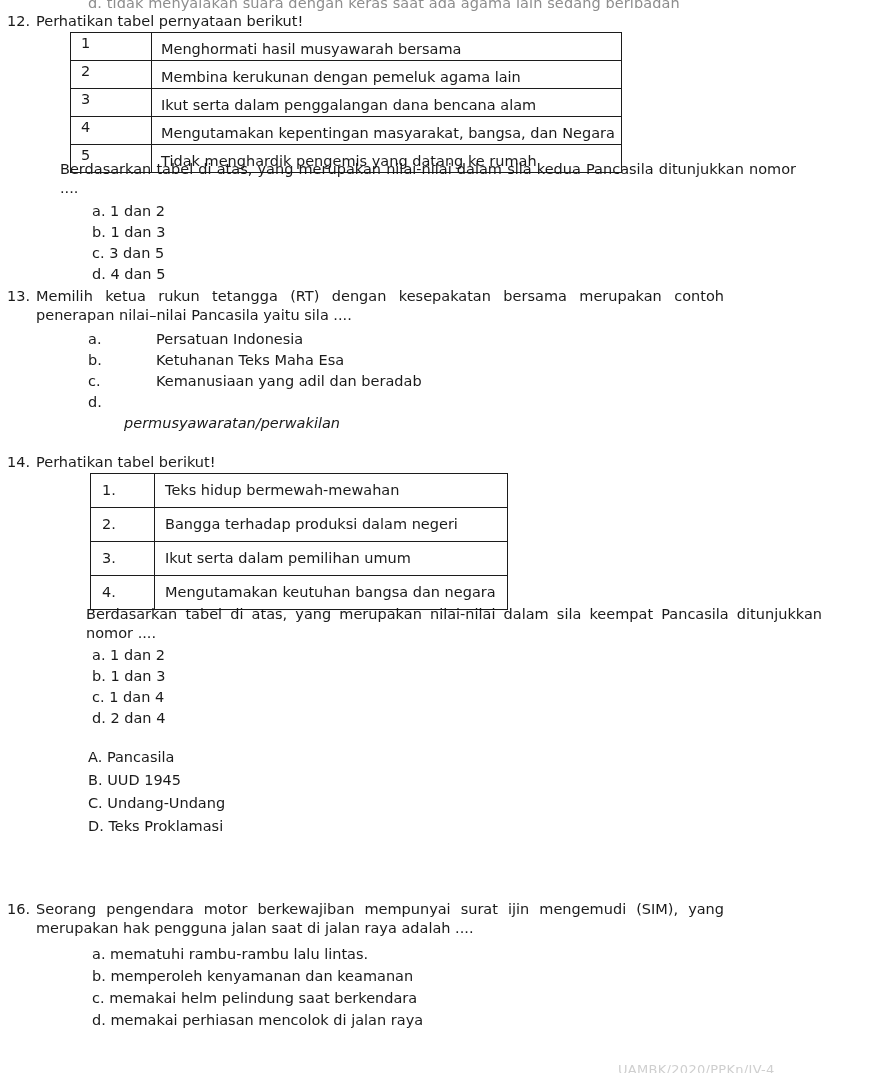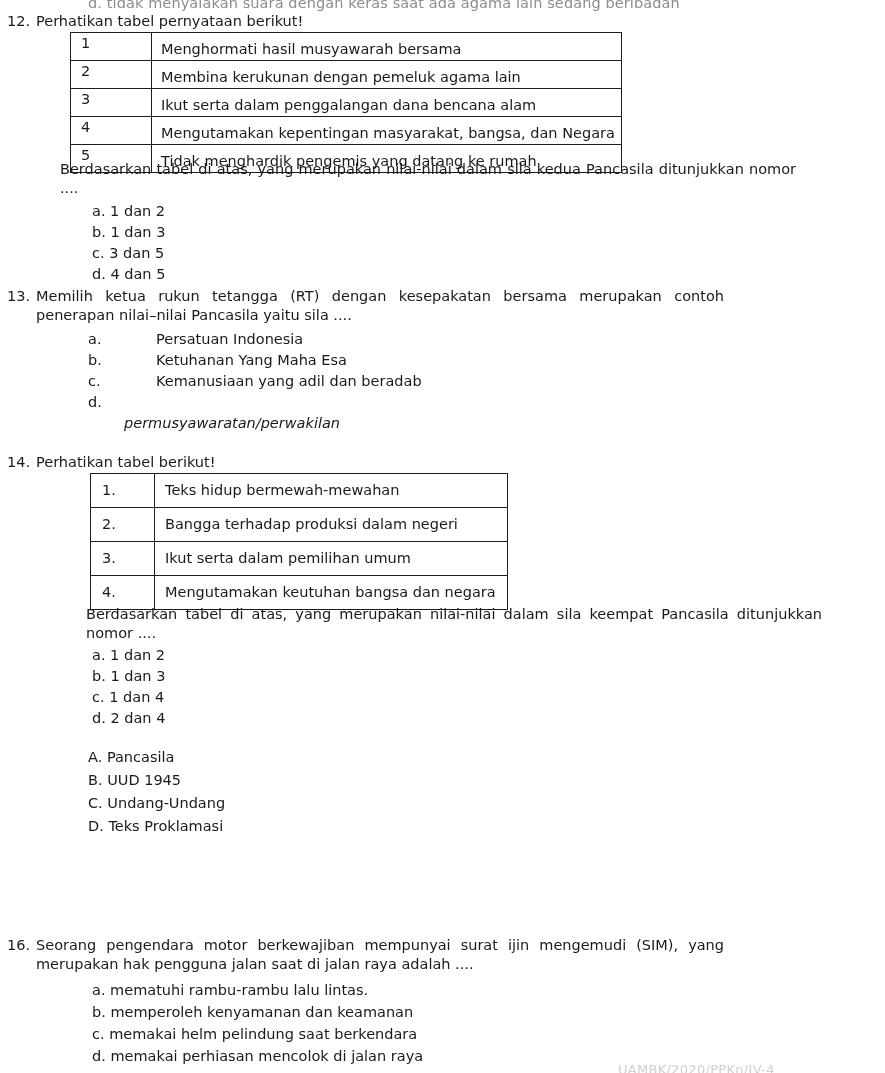--- a/index.html
+++ b/index.html
@@ -183,21 +183,21 @@
       <span class="q-num">13.</span>
       <span class="q-body just" style="width:727px;">Memilih ketua rukun tetangga (RT) dengan kesepakatan bersama merupakan contoh penerapan nilai–nilai Pancasila yaitu sila  ....</span>
     </div>
     <ul class="opts opts-wide" style="margin-left:88px; margin-top:4px;">
       <li class="opt">
         <span class="opt-letter">a.</span>
         <span class="opt-text">Persatuan Indonesia</span>
       </li>
       <li class="opt">
         <span class="opt-letter">b.</span>
-        <span class="opt-text">Ketuhanan Yang Maha Esa</span>
+        <span class="opt-text">Ketuhanan Teks Maha Esa</span>
       </li>
       <li class="opt">
         <span class="opt-letter">c.</span>
         <span class="opt-text">Kemanusiaan yang adil dan beradab</span>
       </li>
       <li class="opt">
         <span class="opt-letter">d.</span>
       </li>
     </ul>
     <div style="margin-left:124px; font-size:14.5px; line-height:21px;font-style:italic;">permusyawaratan/perwakilan</div>
@@ -267,21 +267,21 @@
         <span class="opt-letter">C.</span>
         <span class="opt-text"> Undang-Undang</span>
       </li>
       <li class="opt" style="line-height:23px;">
         <span class="opt-letter">D.</span>
         <span class="opt-text"> Teks Proklamasi</span>
       </li>
     </ul>
   </div>
 
-  <div class="q" style="top:936px;">
+  <div class="q" style="top:900px;">
     <div class="q-head">
       <span class="q-num">16.</span>
       <span class="q-body just" style="width:736px;">Seorang pengendara motor berkewajiban mempunyai surat ijin mengemudi (SIM), yang merupakan hak pengguna jalan saat di jalan raya adalah  ....</span>
     </div>
     <ul class="opts" style="margin-left:92px; margin-top:5px;">
       <li class="opt" style="line-height:22px;">
         <span class="opt-letter">a.</span>
         <span class="opt-text"> mematuhi rambu-rambu lalu lintas.</span>
       </li>
       <li class="opt" style="line-height:22px;">

